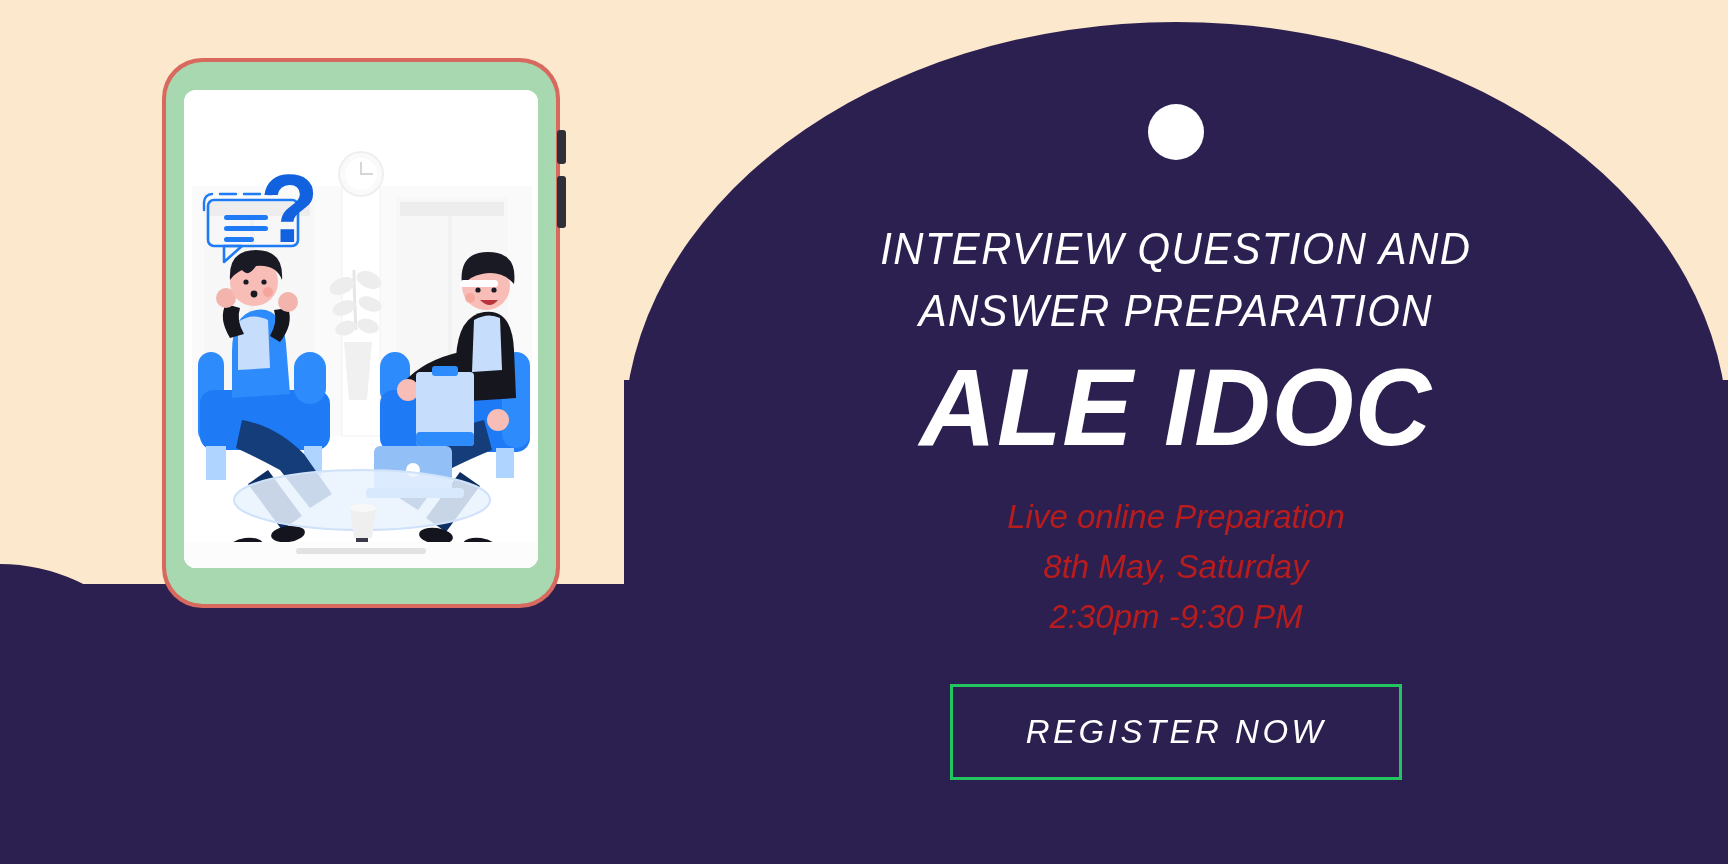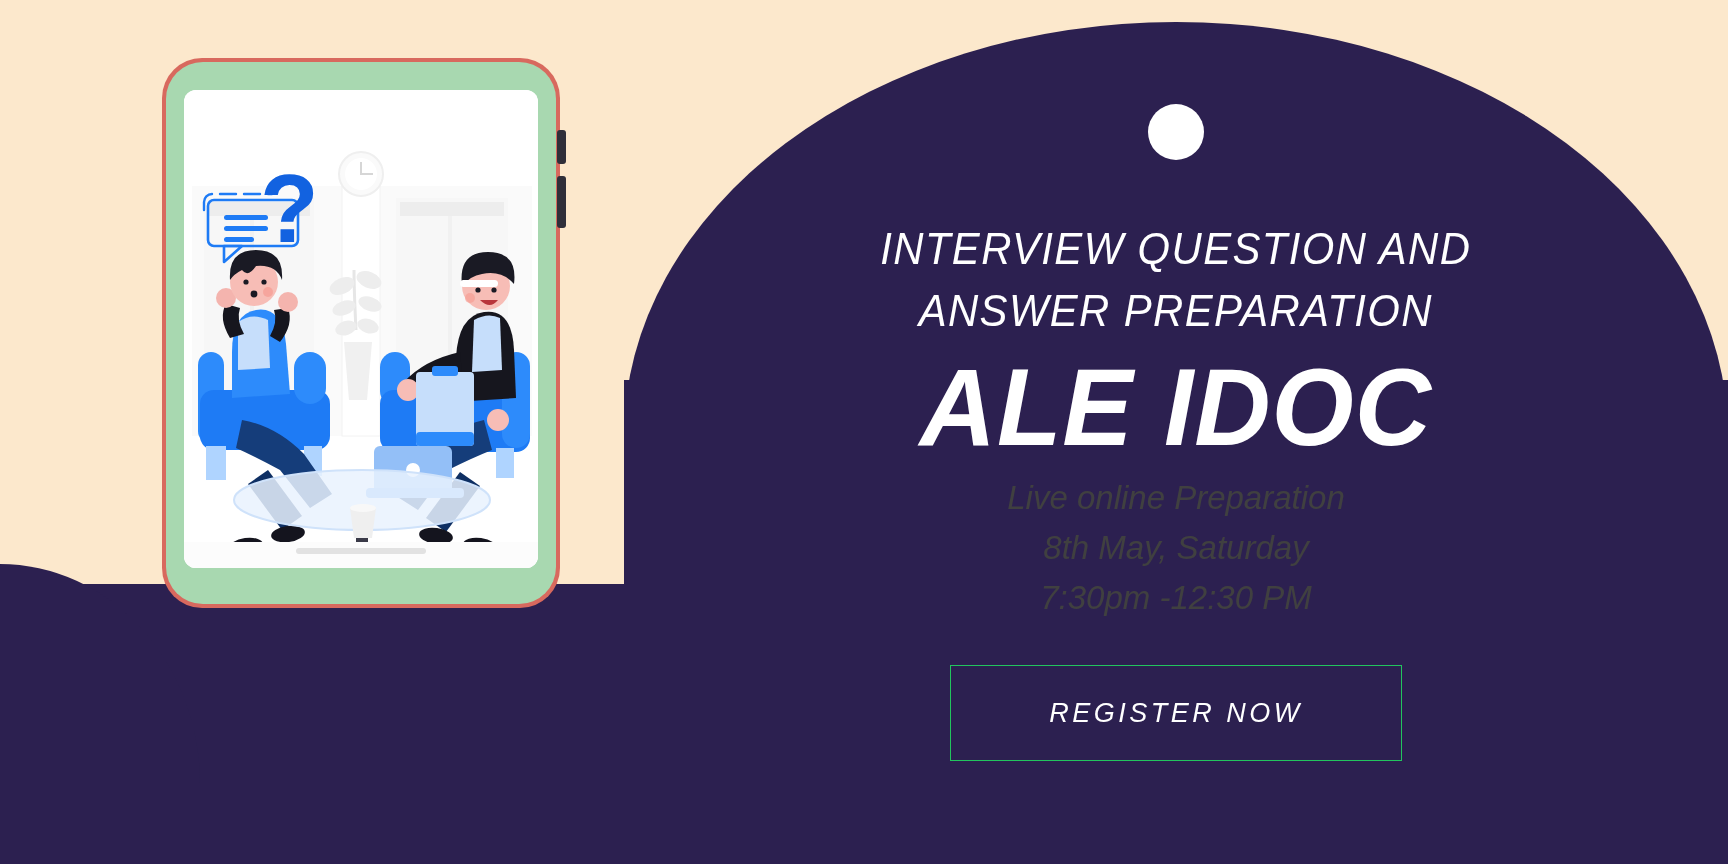--- a/index.html
+++ b/index.html
@@ -62,34 +62,34 @@
     margin-top:10px;
     color:#FFFFFF;
     font-size:110px; line-height:110px;
     font-weight:bold;
     letter-spacing:1px;
     text-align:center;
     white-space:nowrap;
     transform:scaleX(0.96);
   }
   .details {
-    margin-top:11px;
-    color:#404040;
+    margin-top:30px;
+    color:#b91c1c;
     font-size:33px; line-height:50px;
     font-weight:400;
     text-align:center;
   }
   .details span { display:block; white-space:nowrap; }
   .cta {
     margin-top:42px;
     width:452px; height:96px;
-    border:1px solid #22c55e;
+    border:3px solid #22c55e;
     background:transparent;
     color:#FFFFFF;
-    font-size:27px;
+    font-size:33px;
     letter-spacing:3.5px;
     font-weight:400;
     display:flex; align-items:center; justify-content:center;
     cursor:pointer;
     font-family:"Liberation Sans", sans-serif;
   }
 
   
   .tablet-wrap {
     position:absolute; left:162px; top:58px;
@@ -143,21 +143,21 @@
     <div class="eyebrow">
       <span>INTERVIEW QUESTION AND</span>
       <span>ANSWER PREPARATION</span>
     </div>
 
     <div class="headline">ALE IDOC</div>
 
     <div class="details">
       <span>Live online Preparation</span>
       <span>8th May, Saturday</span>
-      <span>7:30pm -12:30 PM</span>
+      <span>2:30pm -9:30 PM</span>
     </div>
 
     <div class="cta">REGISTER NOW</div>
   </div>
 
   <div class="tablet-wrap">
     <div class="tablet-outer"></div>
     <div class="tablet-mid"></div>
     <div class="tablet-btn-a"></div>
     <div class="tablet-btn-b"></div>

